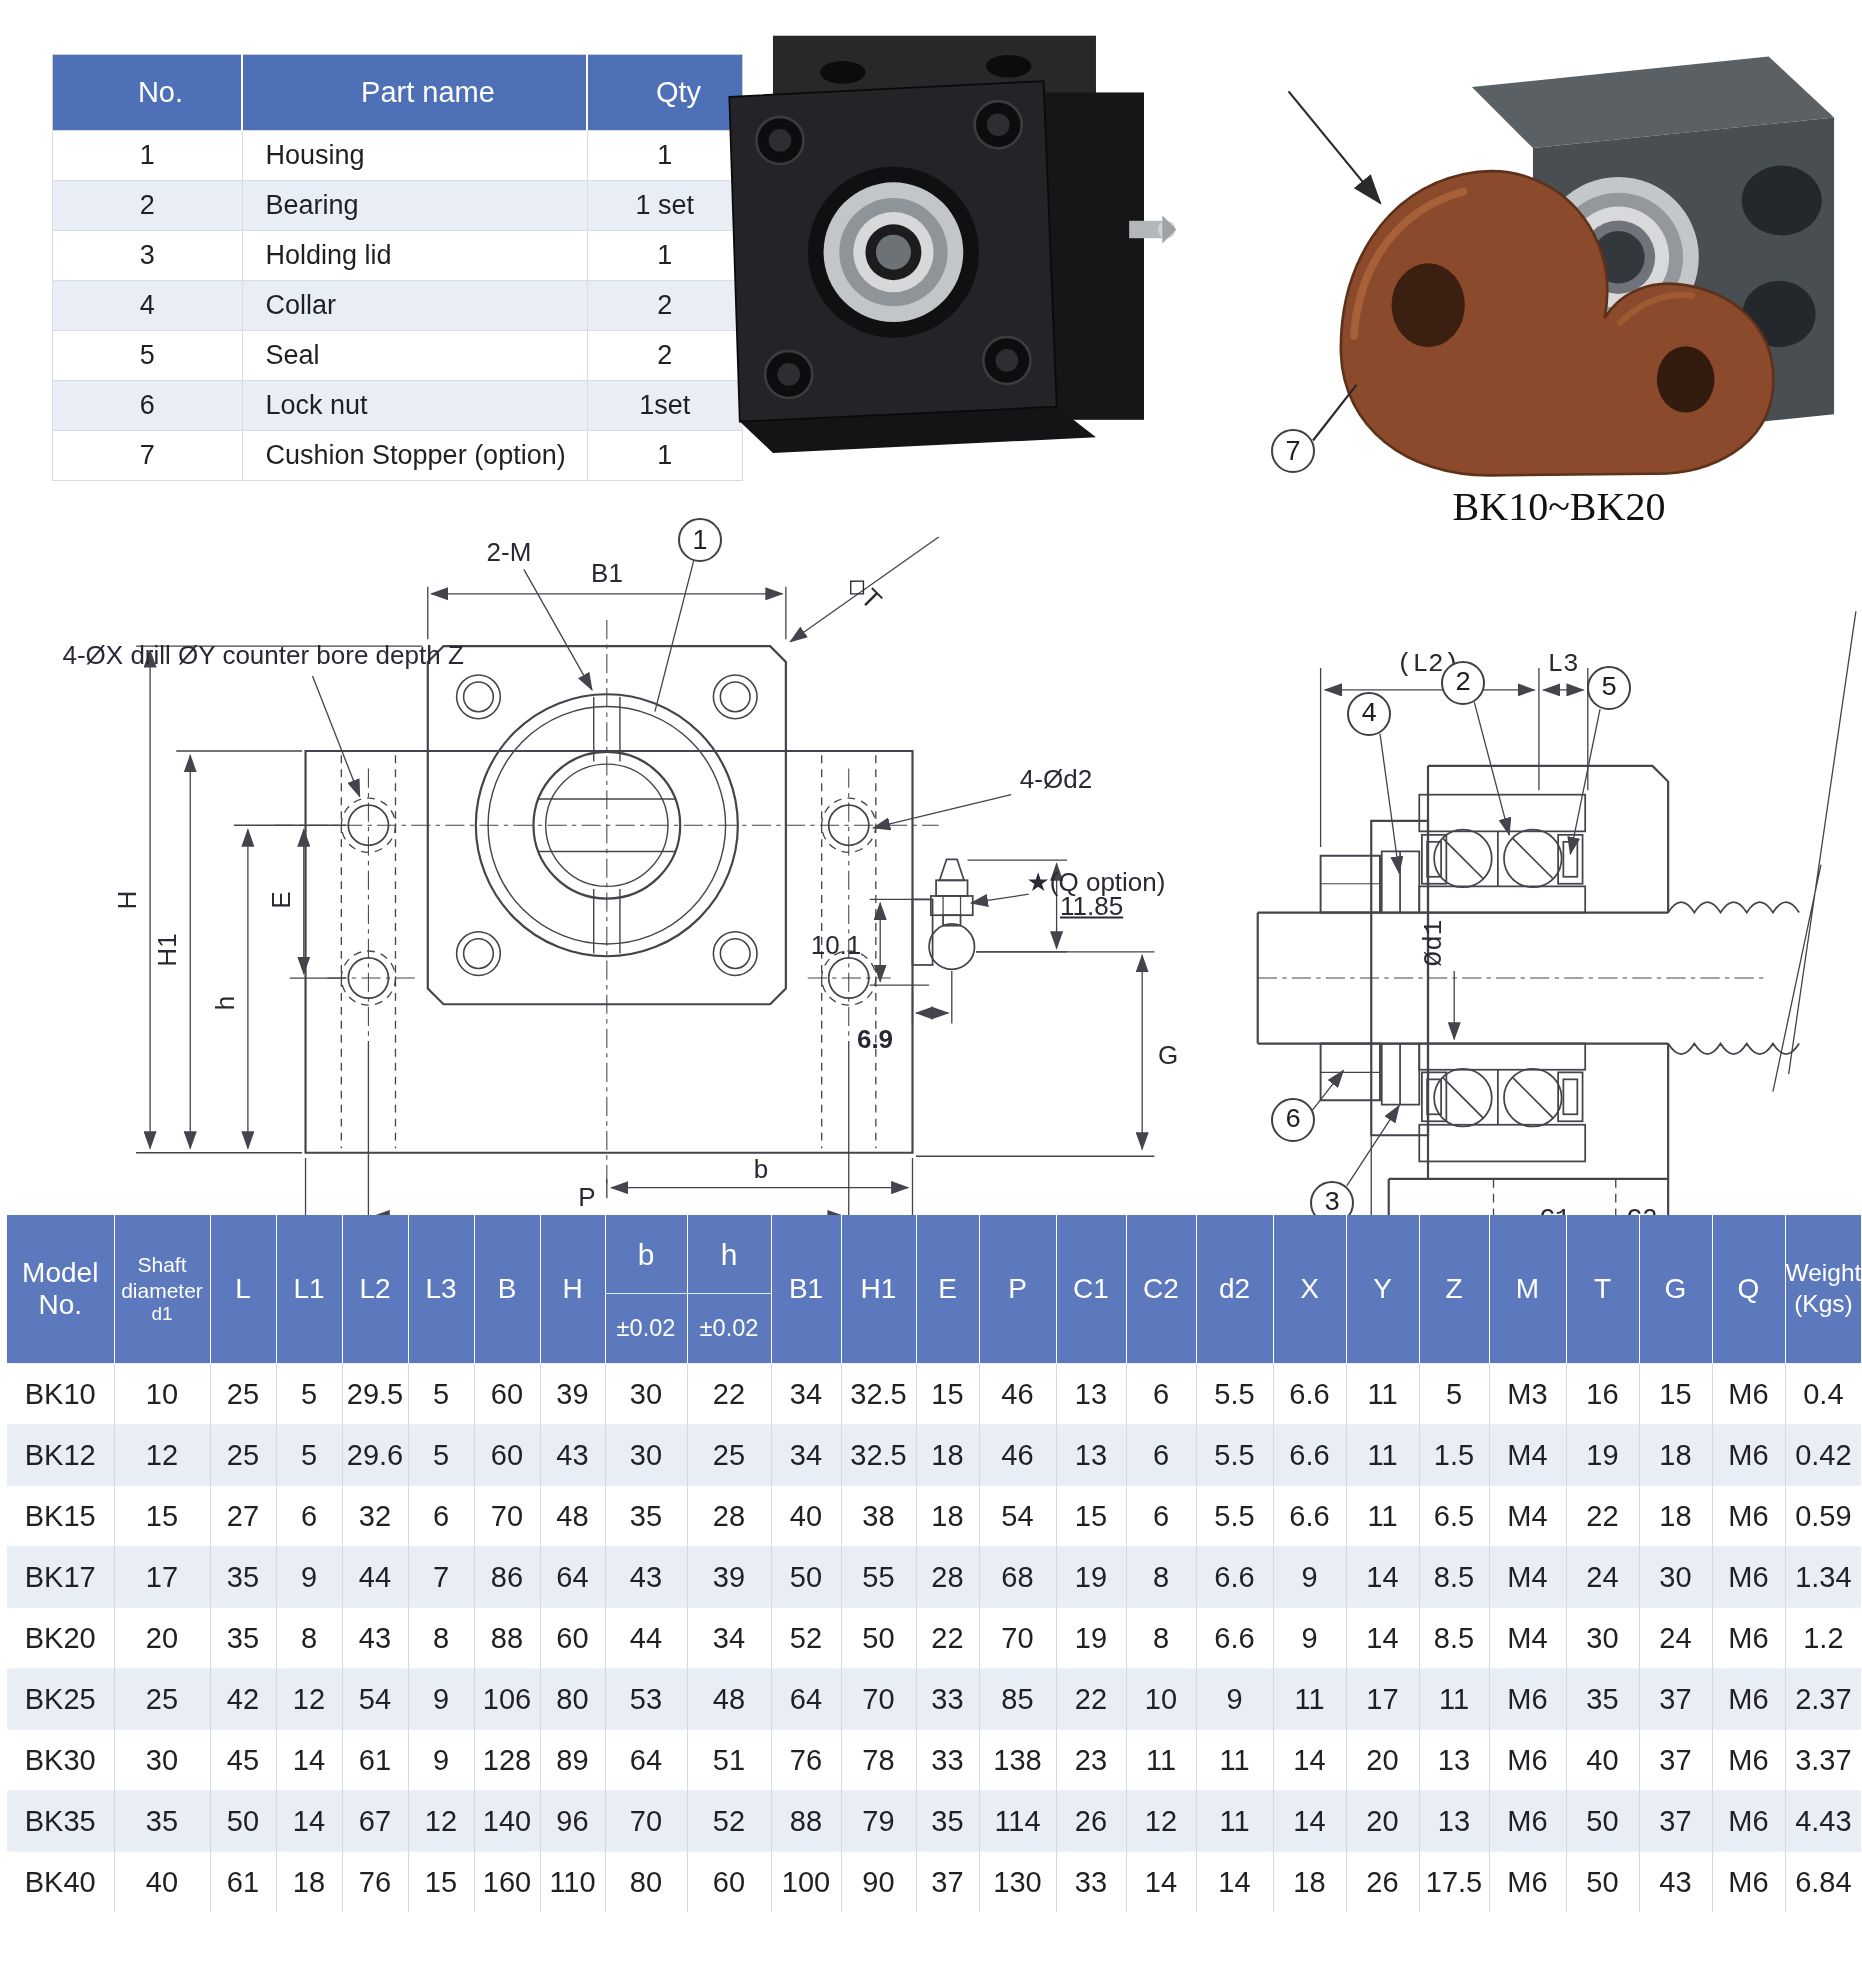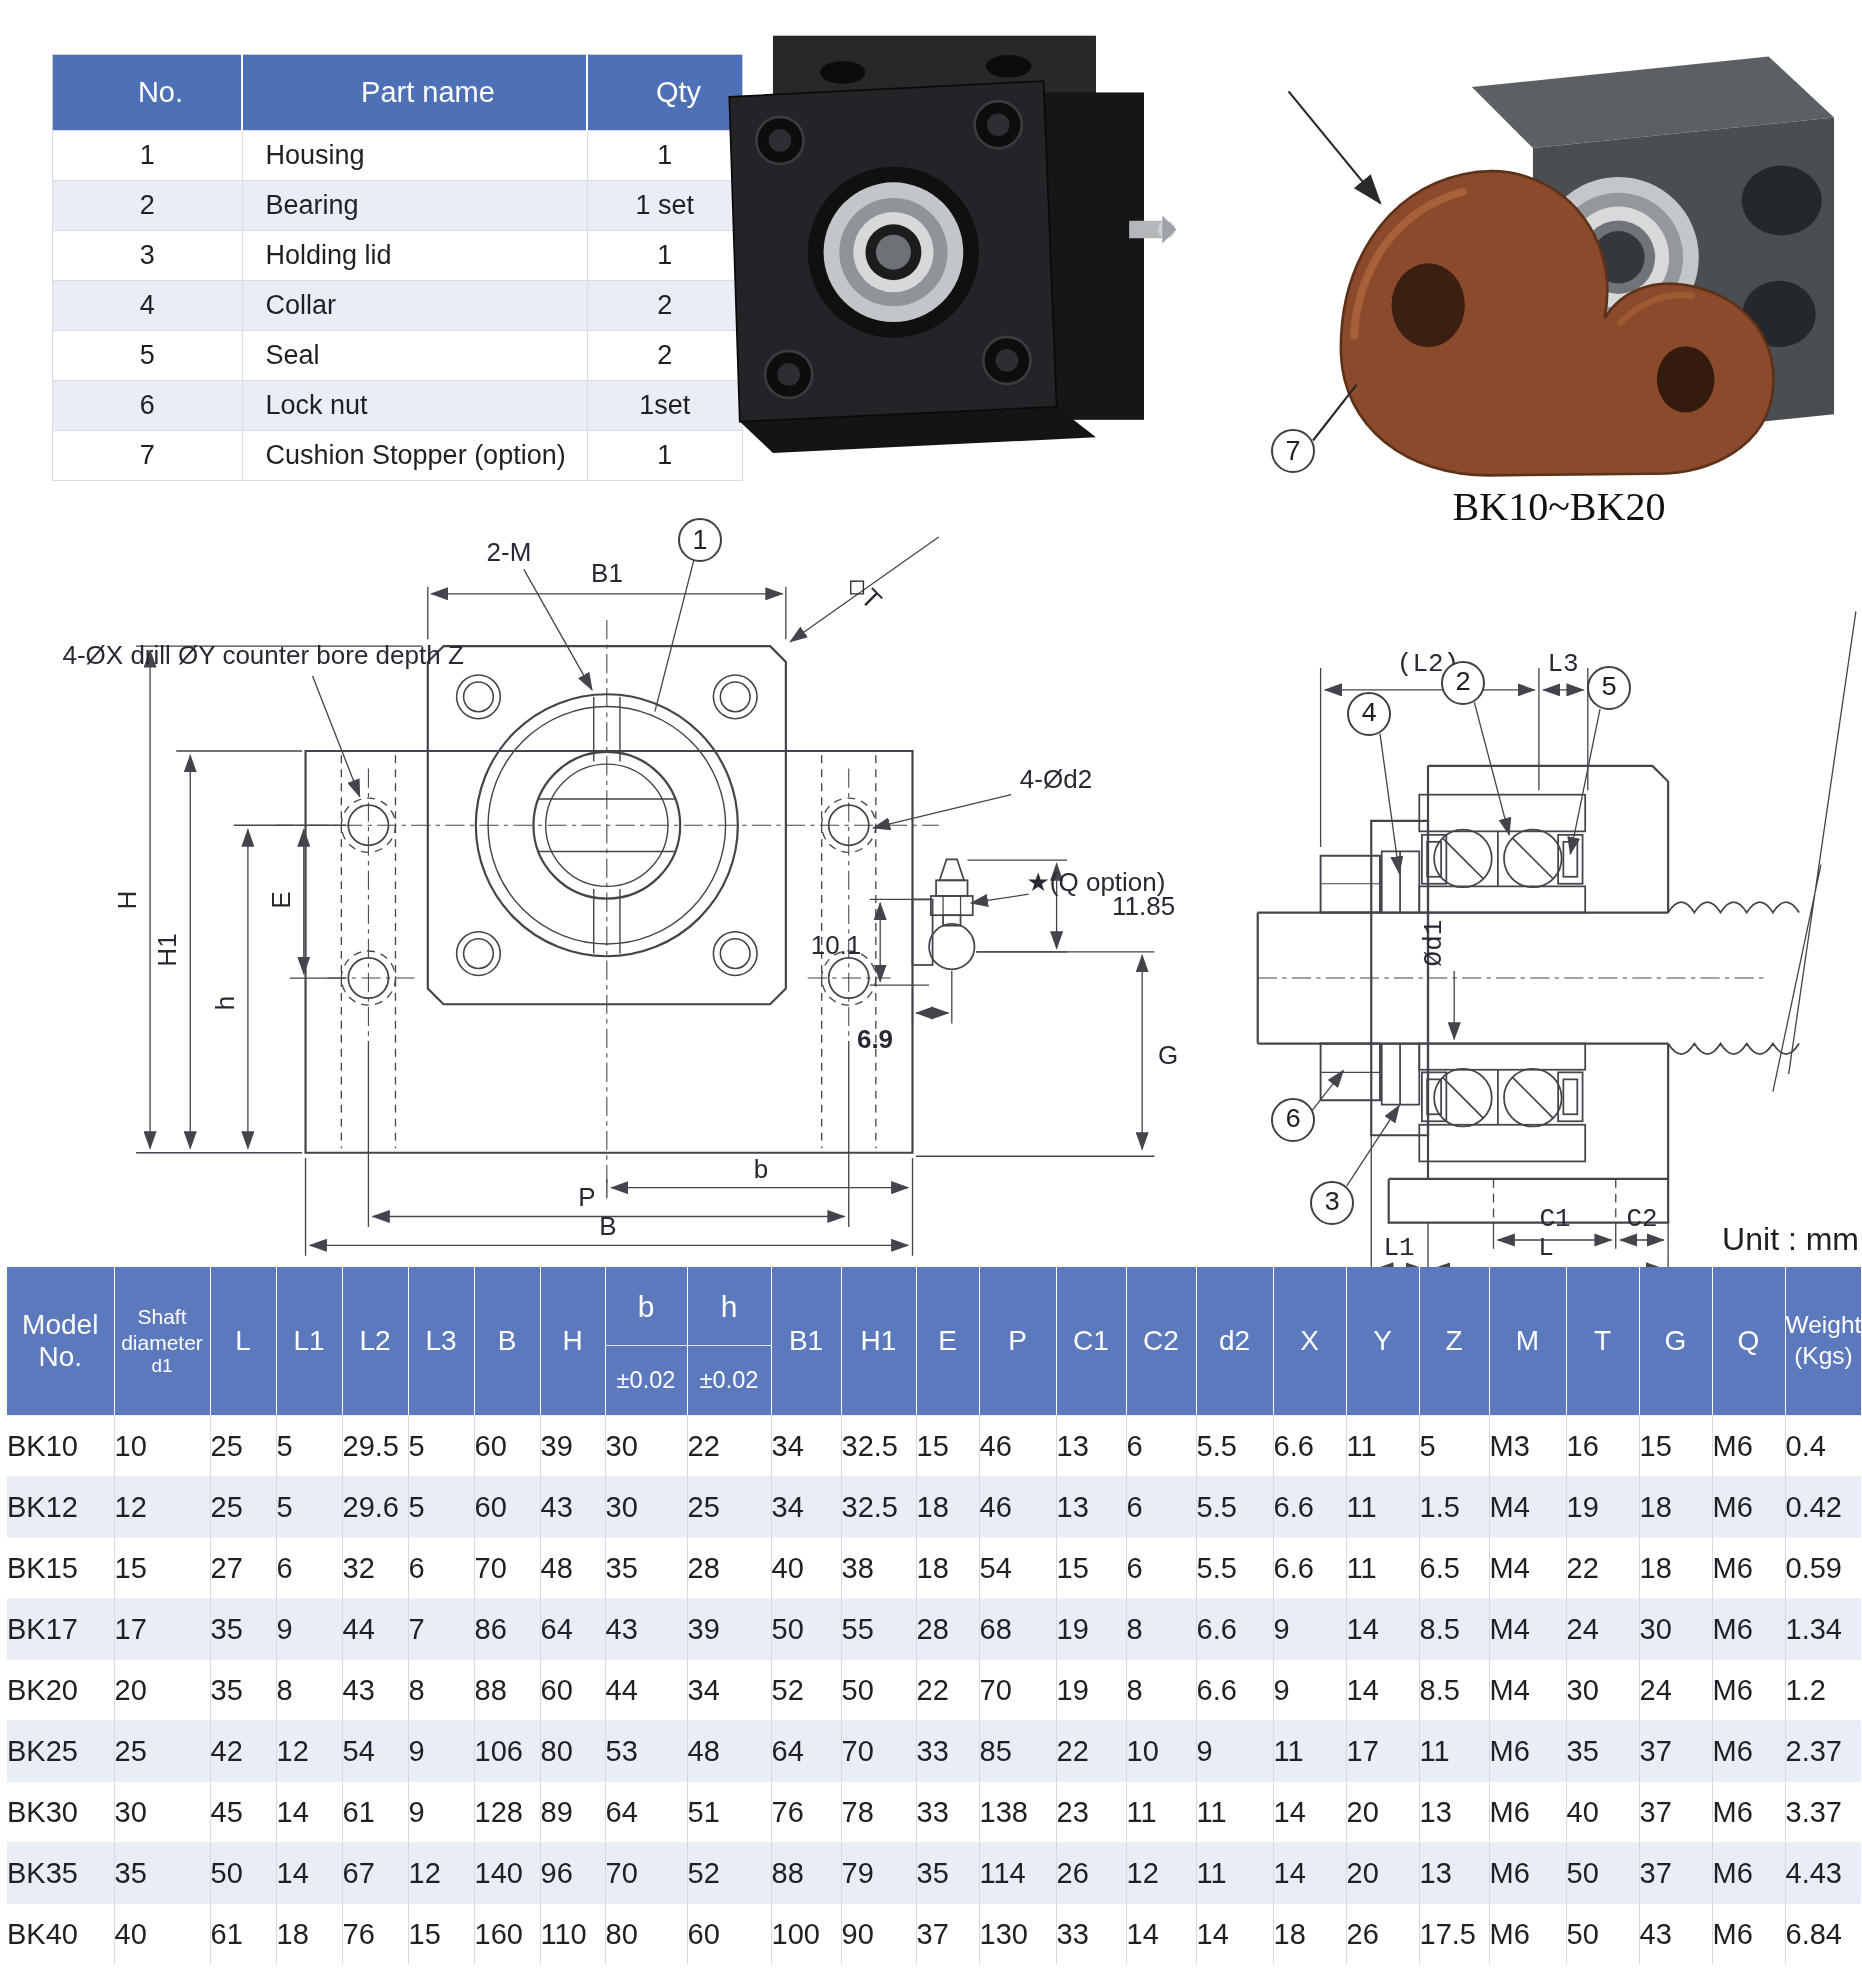--- a/index.html
+++ b/index.html
@@ -35,22 +35,22 @@
   .dlabel.la{transform:translate(0,-50%);}
   .dlabel.rot{transform:translate(-50%,-50%) rotate(-90deg);}
   .dlabel.rot45{transform:translate(-50%,-50%) rotate(45deg);}
   .balloon{position:absolute;width:40px;height:40px;border:2.6px solid #413f46;border-radius:50%;
            background:#fff;display:flex;align-items:center;justify-content:center;
            font-size:27px;color:#1f1f24;transform:translate(-50%,-50%);}
   .unitnote{position:absolute;left:1651px;top:1221px;width:208px;text-align:right;
             font-size:32px;color:#1f1f24;}
 
   
-  table.spec{position:absolute;left:7px;top:1267px;border-collapse:collapse;table-layout:fixed;
-             font-size:29px;background:#fff;}
+  table.spec{position:absolute;left:7px;top:1215px;border-collapse:collapse;table-layout:fixed;
+             font-size:29px;text-align:center;background:#fff;}
   table.spec th{background:#5b79bc;color:#fff;font-weight:normal;font-size:28px;
                 height:148px;border-right:1.7px solid #fff;vertical-align:middle;padding:0;}
   table.spec th:last-child{border-right:none;}
   table.spec td{border-right:0.9px solid #d4d9e3;border-top:1.7px solid #eef1f7;height:60px;padding:0;}
   table.spec td:last-child{border-right:none;}
   table.spec tbody tr.alt{background:#e9edf6;}
   .shln{font-size:21px;line-height:1.2;} .shln:last-child{font-size:19px;margin-top:0;}
   .wln{font-size:24.5px;line-height:1.25;}
   th.split .sp-top{height:77px;display:flex;align-items:center;justify-content:center;
                    border-bottom:1.7px solid #dfe5f2;font-size:30px;}
@@ -263,21 +263,21 @@
         </g>
       </g>
     </svg>
     <div class="dlabel la" style="left:10.5px;top:166px;">4-ØX drill ØY counter bore depth Z</div>
     <div class="dlabel" style="left:457px;top:63px;">2-M</div>
     <div class="balloon" style="left:648px;top:51px;">1</div>
     <div class="dlabel" style="left:555px;top:84px;">B1</div>
     <div class="dlabel rot45" style="left:812px;top:103px;">◇T</div>
     <div class="dlabel" style="left:1004px;top:290px;">4-Ød2</div>
     <div class="dlabel" style="left:1044px;top:393px;">★(Q option)</div>
-    <div class="dlabel la" style="left:1060px;top:417px;">11.85</div>
+    <div class="dlabel la" style="left:1008px;top:417px;text-decoration:underline;">11.85</div>
     <div class="dlabel" style="left:784px;top:456px;">10.1</div>
     <div class="dlabel" style="left:823px;top:550px;font-weight:bold;">6.9</div>
     <div class="dlabel" style="left:1116px;top:566px;">G</div>
     <div class="dlabel rot" style="left:75px;top:411px;">H</div>
     <div class="dlabel rot" style="left:115px;top:461px;">H1</div>
     <div class="dlabel rot" style="left:173px;top:514px;">h</div>
     <div class="dlabel rot" style="left:229px;top:411px;">E</div>
     <div class="dlabel" style="left:709px;top:680px;">b</div>
     <div class="dlabel" style="left:535px;top:708px;">P</div>
     <div class="dlabel" style="left:556px;top:737px;">B</div>

